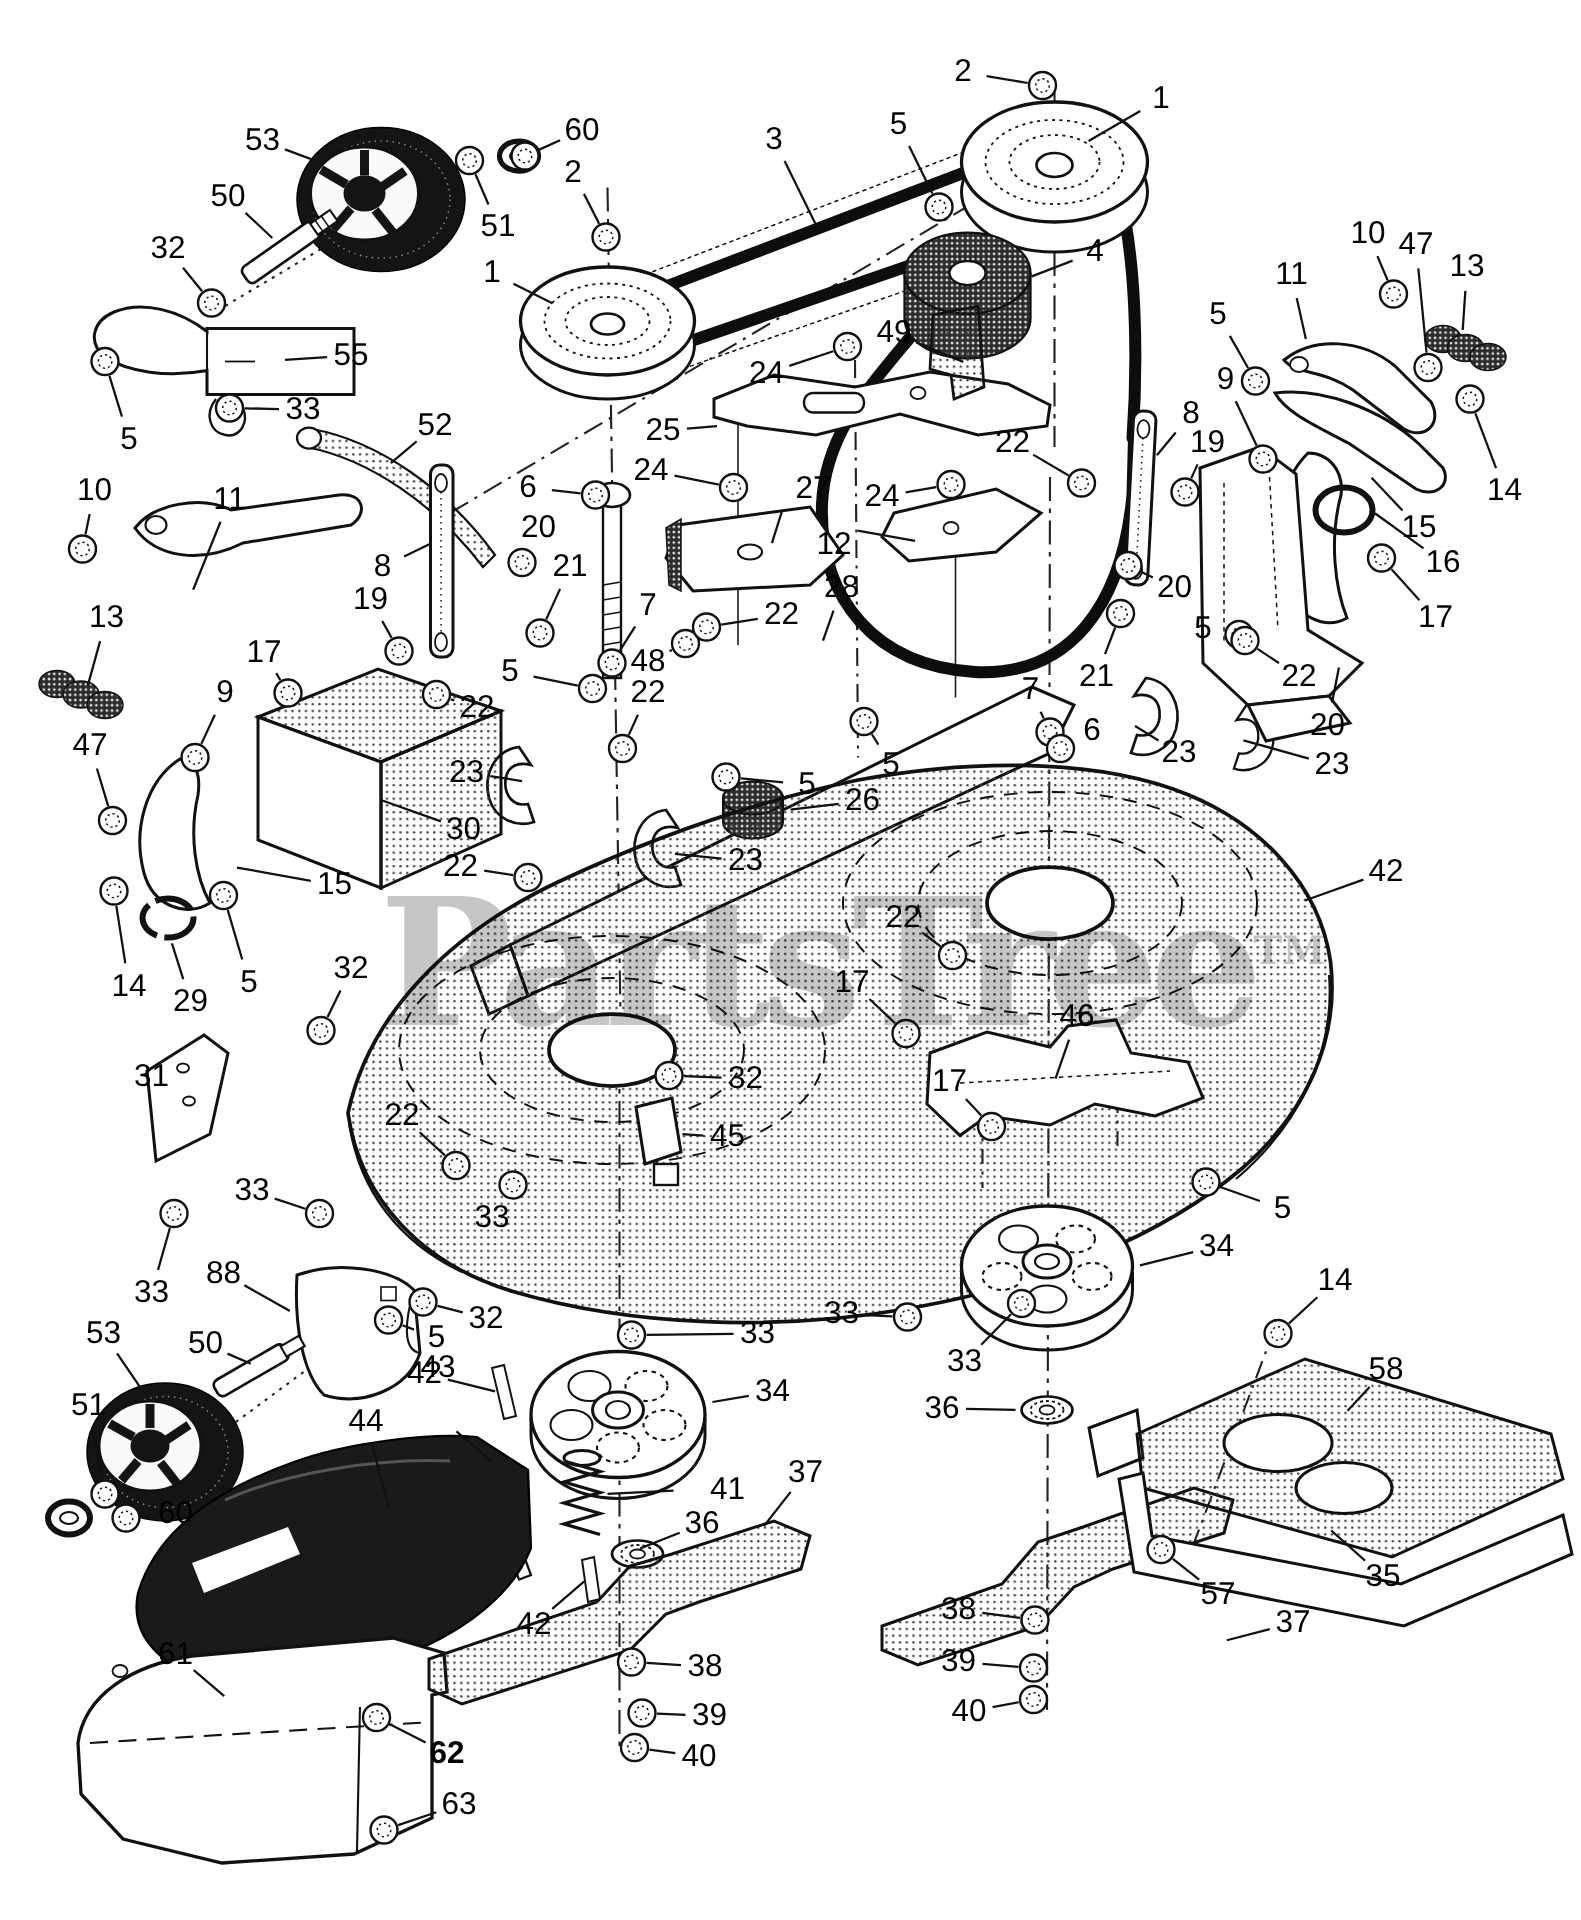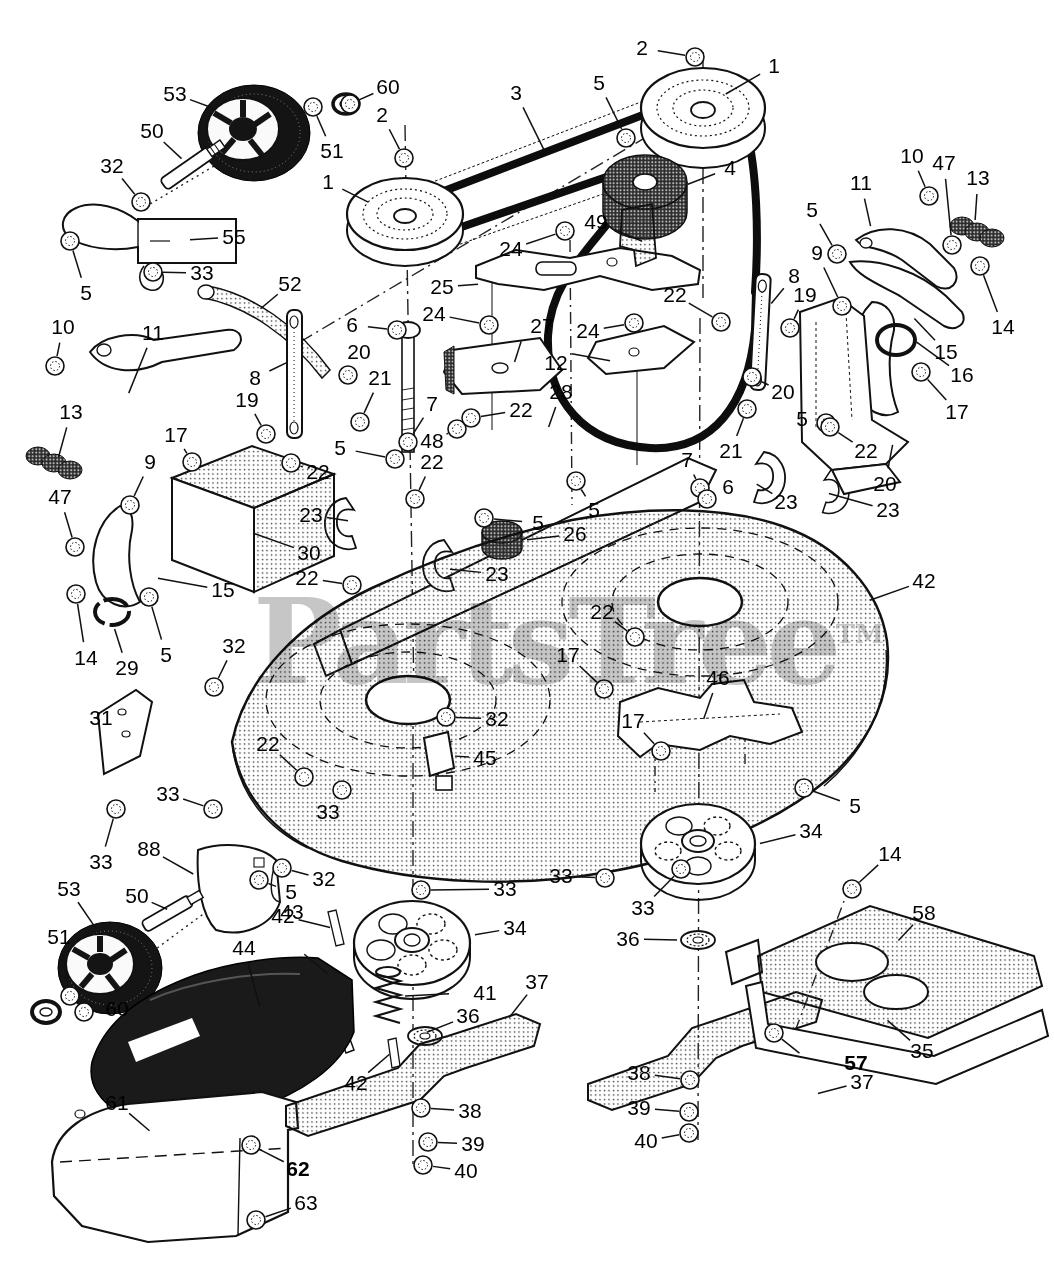--- a/index.html
+++ b/index.html
@@ -710,21 +710,21 @@
       <div class="callout" style="left: 515px; top: 928px;">34</div>
       <div class="callout" style="left: 59px; top: 937px;">51</div>
       <div class="callout" style="left: 628px; top: 939px;">36</div>
       <div class="callout" style="left: 292px; top: 912px;">43</div>
       <div class="callout" style="left: 244px; top: 948px;">44</div>
       <div class="callout" style="left: 537px; top: 982px;">37</div>
       <div class="callout" style="left: 485px; top: 993px;">41</div>
       <div class="callout" style="left: 117px; top: 1009px;">60</div>
       <div class="callout" style="left: 468px; top: 1016px;">36</div>
       <div class="callout" style="left: 922px; top: 1051px;">35</div>
-      <div class="callout" style="left: 856px; top: 1063px; font-weight: bold;">57</div>
+      <div class="callout" style="left: 812px; top: 1063px;">57</div>
       <div class="callout" style="left: 639px; top: 1073px;">38</div>
       <div class="callout" style="left: 862px; top: 1082px;">37</div>
       <div class="callout" style="left: 356px; top: 1083px;">42</div>
       <div class="callout" style="left: 117px; top: 1103px;">61</div>
       <div class="callout" style="left: 639px; top: 1108px;">39</div>
       <div class="callout" style="left: 470px; top: 1111px;">38</div>
       <div class="callout" style="left: 646px; top: 1141px;">40</div>
       <div class="callout" style="left: 473px; top: 1144px;">39</div>
       <div class="callout" style="left: 466px; top: 1171px;">40</div>
       <div class="callout" style="left: 298px; top: 1169px; font-weight: bold;">62</div>

